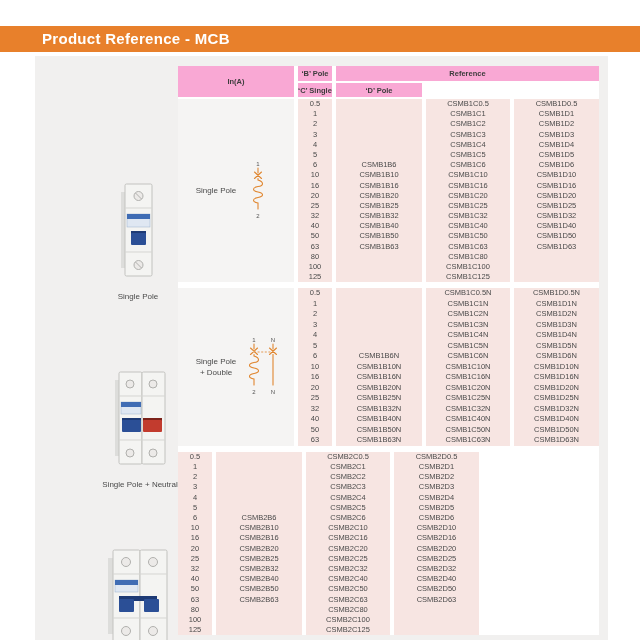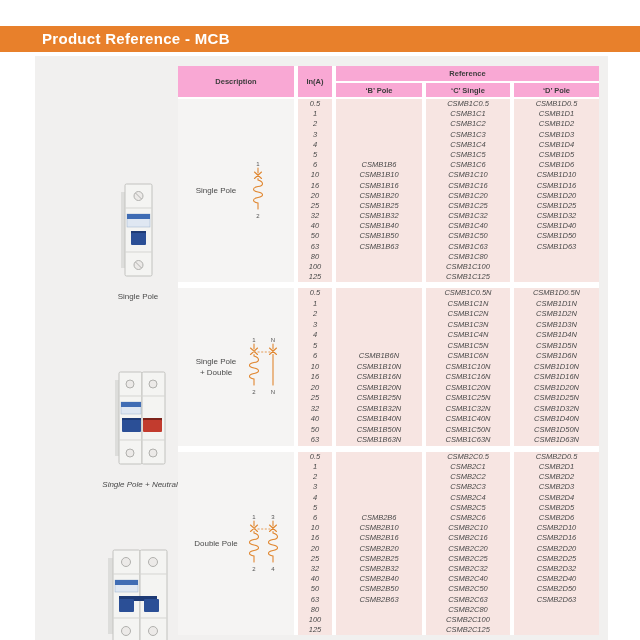--- a/index.html
+++ b/index.html
@@ -12,21 +12,21 @@
     background:#E8802B;color:#ffffff;font-weight:bold;font-size:15px;
     line-height:26px;padding-left:42px;box-sizing:border-box;letter-spacing:.3px;
   }
   .panel{
     position:absolute;left:35px;top:56px;width:573px;height:584px;
     background:#F1F0EF;
   }
   
   .photo-block{position:absolute;width:130px;text-align:center;}
   #photo1{left:38px;top:122px;}
-  #photo2{left:40px;top:310px;font-style:italic;}
+  #photo2{left:40px;top:310px;}
   #photo3{left:38px;top:490px;}
   .photo-label{font-size:8px;color:#4a4a4a;margin-top:6px;}
   
   .table-wrap{position:absolute;left:178px;top:66px;width:421px;background:#ffffff;}
   .thead{
     display:grid;grid-template-columns:116px 34px 86px 84px 85px;
     grid-template-rows:15px 14px;gap:2px 4px;margin-bottom:2px;
   }
   .th{
     background:#f9a8d4;font-size:7.5px;font-weight:bold;color:#3c3c3c;
@@ -38,21 +38,21 @@
   .tsection{display:flex;gap:4px;margin-bottom:6px;}
   .tsection:last-child{margin-bottom:0;}
   .desc-cell{width:116px;flex:none;background:#F5F4F3;position:relative;}
   .desc-label{
     position:absolute;left:4px;width:68px;top:50%;transform:translateY(-50%);
     font-size:8px;color:#4a4a4a;text-align:center;line-height:1.3;
   }
   .symbol{position:absolute;top:50%;transform:translateY(-50%);}
   .sym-right-lg{right:22px;}
   .sym-right-sm{right:10px;}
-  .rows{flex:none;font-style:italic;}
+  .rows{flex:none;}
   .row{display:grid;grid-template-columns:34px 86px 84px 85px;gap:0 4px;}
   .row .cell{
     background:#F7E5E2;font-size:7.5px;color:#4a4a4a;text-align:center;
     line-height:10.2px;height:10.2px;white-space:nowrap;overflow:hidden;
   }
   .tsection[data-section="1"] .row .cell{height:10.5px;line-height:10.5px;}
   .sym-text{font-size:6px;fill:#555555;font-family:"Liberation Sans",sans-serif;}
   .sym-stroke{stroke:#E0862F;stroke-width:1.1;fill:none;stroke-linecap:round;}
   .sym-dash{stroke:#E0862F;stroke-width:0.8;fill:none;stroke-dasharray:2 1.6;}
 </style>
@@ -118,21 +118,20 @@
       <rect x="12" y="50" width="38" height="5" fill="#1d3a75"></rect>
       <rect x="12" y="53" width="15" height="13" rx="1" fill="#2B4F96"></rect>
       <rect x="37" y="53" width="15" height="13" rx="1" fill="#2B4F96"></rect>
     </svg>
     
   </div>
 </div>
 
 <div class="table-wrap">
   <div class="thead">
-    <div class="th th-desc">Description</div>
     <div class="th th-in">In(A)</div>
     <div class="th th-ref">Reference</div>
     <div class="th">‘B’ Pole</div>
     <div class="th">‘C’ Single</div>
     <div class="th">‘D’ Pole</div>
   </div>
 
   <div class="tsection" data-section="0">
     <div class="desc-cell">
       <div class="desc-label">
@@ -366,38 +365,20 @@
         <div class="row">
           <div class="cell">63</div>
           <div class="cell">CSMB1B63N</div>
           <div class="cell">CSMB1C63N</div>
           <div class="cell">CSMB1D63N</div>
         </div>
       </div>
   </div>
 
   <div class="tsection" data-section="2">
-    <div class="desc-cell">
-      <div class="desc-label">
-        <div>Double Pole</div>
-      </div>
-      <svg class="symbol sym-right-sm" width="40" height="64" viewBox="0 0 40 64">
-        <text class="sym-text" x="10" y="7" text-anchor="middle">1</text>
-        <text class="sym-text" x="29" y="7" text-anchor="middle">3</text>
-        <path class="sym-stroke" d="M10,9 L10,14"></path>
-        <path class="sym-stroke" d="M6.5,13 L13.5,19.5 M13.5,13 L6.5,19.5"></path>
-        <path class="sym-stroke" d="M29,9 L29,14"></path>
-        <path class="sym-stroke" d="M25.5,13 L32.5,19.5 M32.5,13 L25.5,19.5"></path>
-        <path class="sym-dash" d="M10,17 L29,17"></path>
-        <path class="sym-stroke" d="M10,19.5 L10,21 C16,23 16,26.5 10,27.5 C4,28.5 4,32 10,33 C16,34 16,37.5 10,38.5 C4,39.5 4,43 10,44 L10,50"></path>
-        <path class="sym-stroke" d="M29,19.5 L29,21 C35,23 35,26.5 29,27.5 C23,28.5 23,32 29,33 C35,34 35,37.5 29,38.5 C23,39.5 23,43 29,44 L29,50"></path>
-        <text class="sym-text" x="10" y="59" text-anchor="middle">2</text>
-        <text class="sym-text" x="29" y="59" text-anchor="middle">4</text>
-      </svg>
-    </div>
     <div class="rows">
         <div class="row">
           <div class="cell">0.5</div>
           <div class="cell"></div>
           <div class="cell">CSMB2C0.5</div>
           <div class="cell">CSMB2D0.5</div>
         </div>
         <div class="row">
           <div class="cell">1</div>
           <div class="cell"></div>

